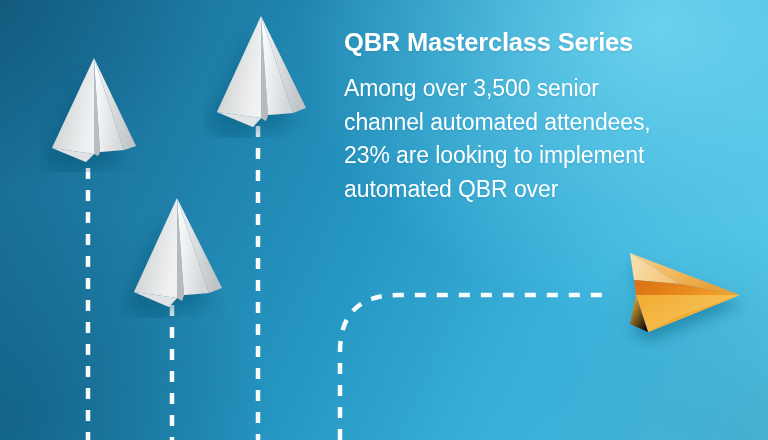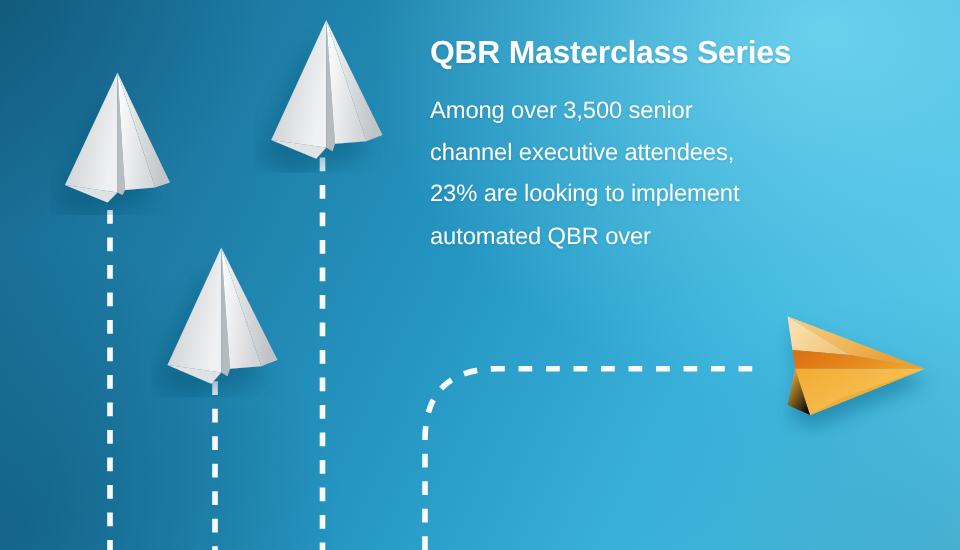--- a/index.html
+++ b/index.html
@@ -59,21 +59,21 @@
     font-weight: bold;
     font-size: 25.5px;
     line-height: 33px;
     letter-spacing: -0.2px;
     margin: 0;
     text-shadow: 0 1px 2px rgba(10,70,100,0.18);
   }
   .subcopy {
     color: #ffffff;
     font-weight: normal;
-    font-size: 19px;
+    font-size: 23px;
     line-height: 33.5px;
     letter-spacing: -0.1px;
     margin: 13px 0 0 0;
     text-shadow: 0 1px 2px rgba(10,70,100,0.14);
   }
   .headline-line, .subcopy-line { display: block; white-space: nowrap; }
 </style>
 </head>
 <body>
 
@@ -238,19 +238,19 @@
       </g>
     </svg>
   </div>
 
   <div class="textblock">
     <h1 class="headline">
       <span class="headline-line">QBR Masterclass Series</span>
     </h1>
     <p class="subcopy">
       <span class="subcopy-line">Among over 3,500 senior</span>
-      <span class="subcopy-line">channel executive attendees,</span>
+      <span class="subcopy-line">channel automated attendees,</span>
       <span class="subcopy-line">23% are looking to implement</span>
       <span class="subcopy-line">automated QBR over</span>
     </p>
   </div>
 
 </div>
 
 </body></html>

